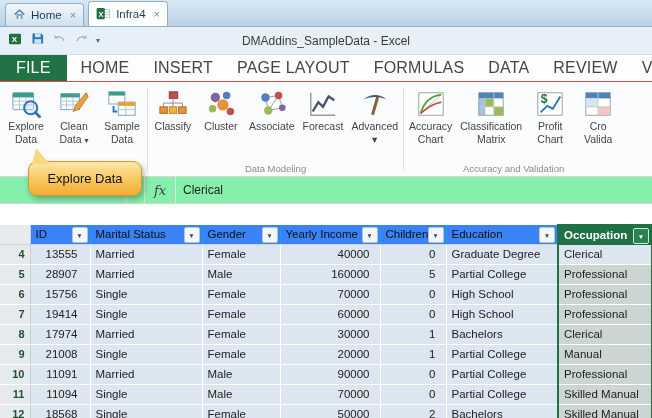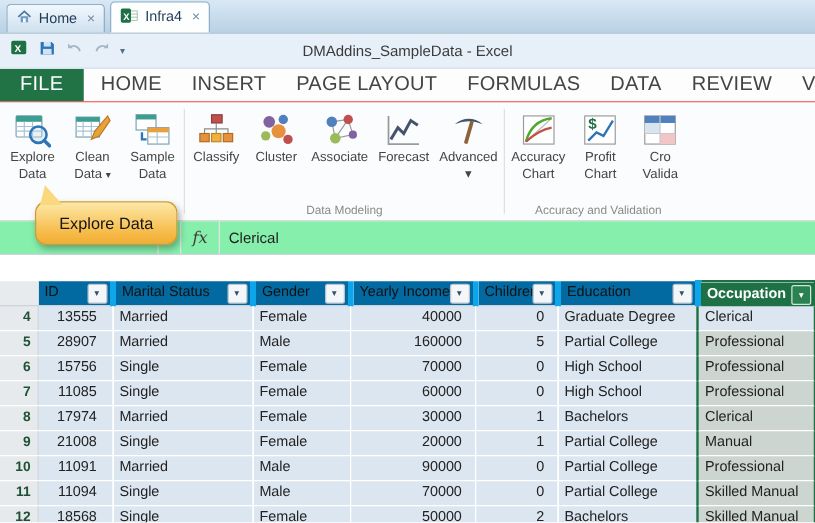--- a/index.html
+++ b/index.html
@@ -58,22 +58,22 @@
            display:flex;align-items:center;justify-content:center;font-size:13px;color:#141414;}
   .callout::before{content:"";position:absolute;top:-14px;left:5px;width:0;height:0;
            border-bottom:16px solid #f9d87e;border-right:18px solid transparent;transform:skewX(-14deg);}
 
   
   .blankstrip{height:20px;background:#fff;}
   table.grid{border-collapse:collapse;table-layout:fixed;width:652px;font-size:11.5px;color:#222;}
   table.grid tr{height:20px;}
   table.grid tr.hdr{height:19px;}
   th,td{overflow:hidden;white-space:nowrap;box-sizing:border-box;}
-  th{position:relative;background:#0369a1;font-weight:normal;text-align:left;padding:0 18px 0 5px;
-     border-right:5px solid #0ea5e9;border-bottom:1px solid #ccd3da;font-size:11.5px;color:#111;}
+  th{position:relative;background:#3b82f6;font-weight:normal;text-align:left;padding:0 18px 0 5px;
+     border-right:1px solid #0ea5e9;border-bottom:1px solid #ccd3da;font-size:11.5px;color:#111;}
   th.corner{background:#e8ebee;border-right:1px solid #ccd3da;padding:0;}
   .fbtn{position:absolute;right:2px;top:2px;width:14px;height:14px;border:1px solid #b8c4ce;border-radius:2px;
         background:#f4f7fa;color:#36506b;font-size:6.5px;display:flex;align-items:center;justify-content:center;}
   th.occ-h{background:#1e7145;color:#fff;font-weight:bold;border-left:2px solid #1e7145;
            border-right:2px solid #1e7145;border-top:2px solid #1e7145;border-bottom:1px solid #1e7145;}
   th.occ-h .fbtn{background:#2a8252;border-color:#cfe6d8;color:#fff;}
   td.rn{background:#e7eaed;color:#1f5135;font-weight:bold;font-size:11px;text-align:right;
         padding-right:5px;border-right:1px solid #c6ced6;border-bottom:1px solid #fff;}
   td.c{background:#dce6f1;border-right:1px solid #fff;border-bottom:1px solid #fff;padding-left:5px;}
   td.num{text-align:right;padding-right:12px;padding-left:0;}
@@ -271,20 +271,35 @@
           <span class="ricon">
               <svg viewBox="0 0 32 32" width="30" height="30">
                 <rect x="3" y="4" width="26" height="24" fill="#fff" stroke="#9a9a9a"></rect>
                 <path d="M5 26 L27 6" stroke="#bbb"></path>
                 <path d="M5 26 Q10 8 27 6" fill="none" stroke="#4ea72e" stroke-width="2"></path>
                 <path d="M5 26 Q16 16 27 14" fill="none" stroke="#c0504d" stroke-width="2"></path>
               </svg>
             </span>
           <span class="rlab">Accuracy</span>
           <span class="rlab">Chart</span>
+        </div>
+        <div class="rbtn">
+          <span class="ricon">
+              <svg viewBox="0 0 32 32" width="30" height="30">
+                <rect x="3" y="4" width="26" height="24" fill="#fff" stroke="#9a9a9a"></rect>
+                <rect x="3" y="4" width="26" height="6" fill="#4f81bd"></rect>
+                <rect x="3" y="10" width="7" height="18" fill="#6d98c9" opacity=".6"></rect>
+                <rect x="10" y="10" width="9" height="9" fill="#9bbb59"></rect>
+                <rect x="19" y="19" width="10" height="9" fill="#9bbb59"></rect>
+                <line x1="3" y1="19" x2="29" y2="19" stroke="#c8c8c8"></line>
+                <line x1="19" y1="4" x2="19" y2="28" stroke="#c8c8c8"></line>
+              </svg>
+            </span>
+          <span class="rlab">Classification</span>
+          <span class="rlab">Matrix</span>
         </div>
         <div class="rbtn">
           <span class="ricon">
               <svg viewBox="0 0 32 32" width="30" height="30">
                 <rect x="3" y="4" width="26" height="24" fill="#fff" stroke="#9a9a9a"></rect>
                 <polyline points="6,25 13,18 19,21 27,8" fill="none" stroke="#2e75b6" stroke-width="2"></polyline>
                 <text x="6" y="15" font-size="13" font-weight="bold" fill="#1e7145">$</text>
               </svg>
             </span>
           <span class="rlab">Profit</span>
@@ -366,21 +381,21 @@
         <td class="c num">15756</td>
         <td class="c">Single</td>
         <td class="c">Female</td>
         <td class="c num inc">70000</td>
         <td class="c num chl">0</td>
         <td class="c">High School</td>
         <td class="c occ">Professional</td>
       </tr>
       <tr>
         <td class="rn">7</td>
-        <td class="c num">11085</td>
+        <td class="c num">19414</td>
         <td class="c">Single</td>
         <td class="c">Female</td>
         <td class="c num inc">60000</td>
         <td class="c num chl">0</td>
         <td class="c">High School</td>
         <td class="c occ">Professional</td>
       </tr>
       <tr>
         <td class="rn">8</td>
         <td class="c num">17974</td>

